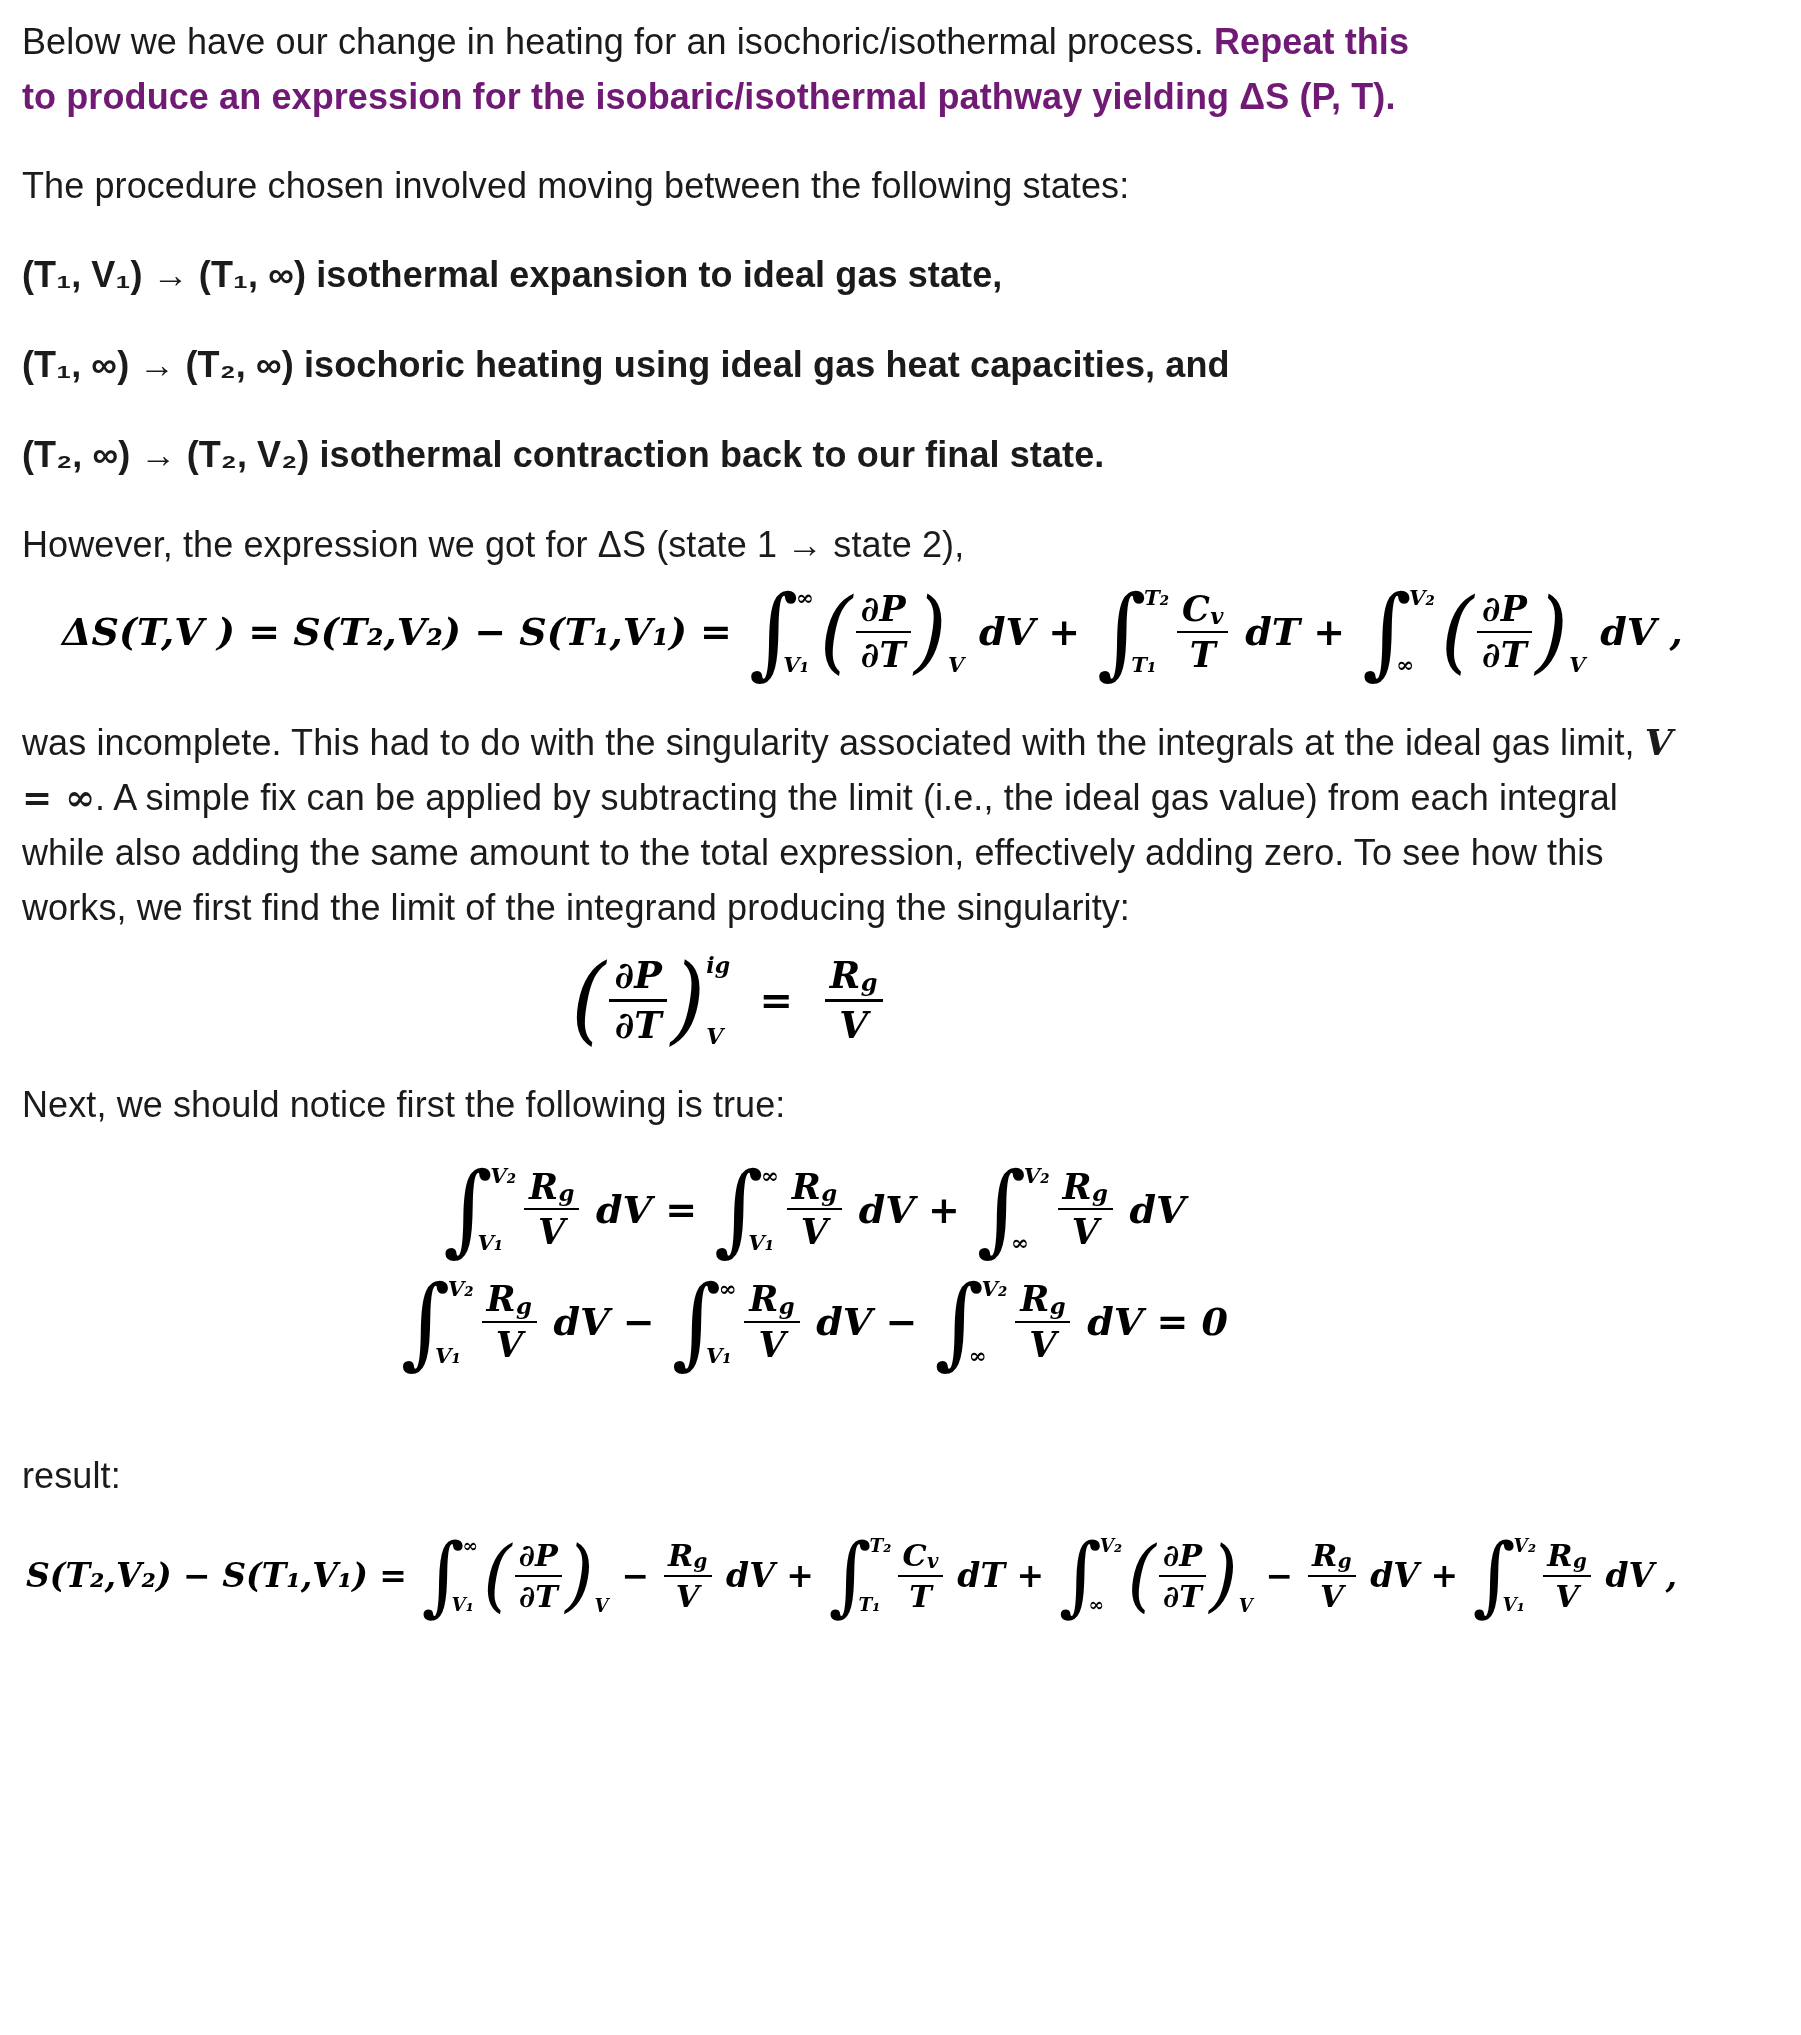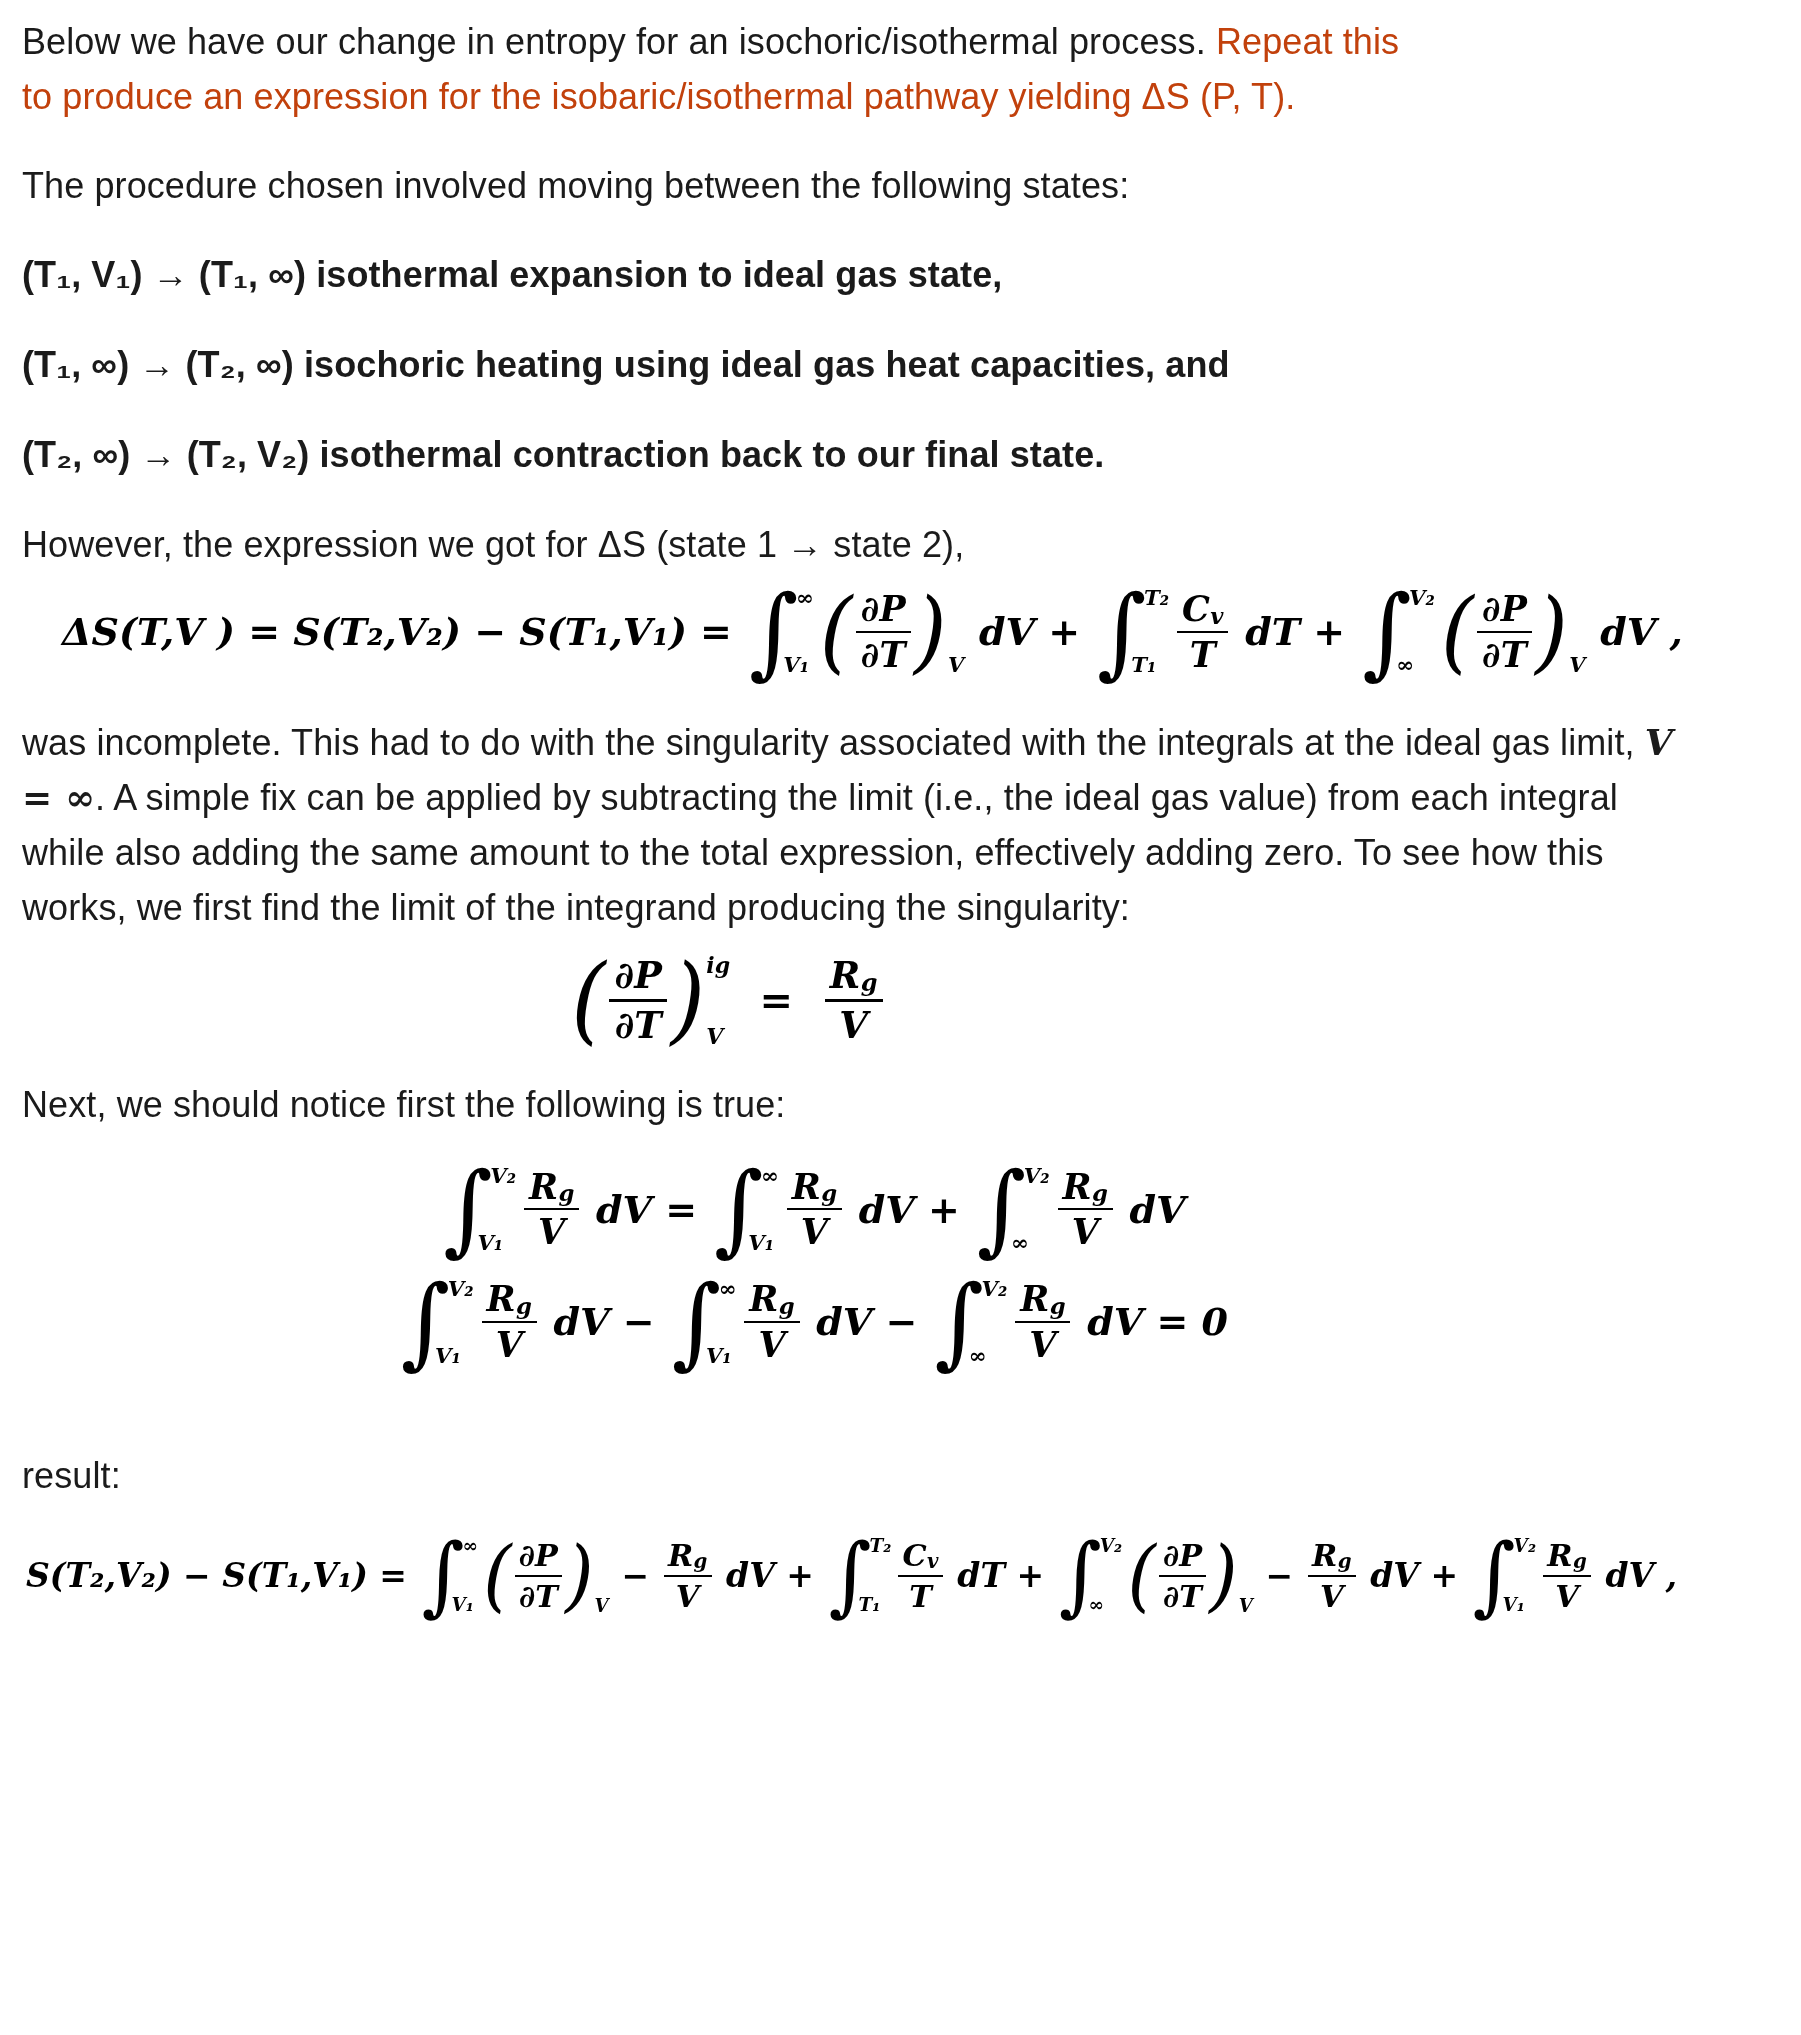--- a/index.html
+++ b/index.html
@@ -6,21 +6,21 @@
   body{
     width:1802px;height:2036px;overflow:hidden;box-sizing:border-box;
     padding:14px 30px 0 22px;
     background:#ffffff;color:#1b1b1b;
     font-family:"Liberation Sans","DejaVu Sans",sans-serif;
   }
   .txt{
     font-size:36px;line-height:55px;margin:0 0 34px 0;max-width:1672px;
     color:#1b1b1b;letter-spacing:0.1px;
   }
-  .txt .bold{font-weight:400;color:#c2410c;}
+  .txt .bold{font-weight:700;color:#701a75;}
   .txt .mathrun{
     font-family:"DejaVu Serif","Liberation Serif",serif;
     font-style:italic;font-weight:600;
   }
   .state{margin-bottom:35px;font-weight:bold;}
   .however{margin-bottom:10px;}
   .tight{margin-bottom:12px;}
 
   
   .eq{
@@ -68,21 +68,21 @@
   .gsubsup{
     display:inline-flex;flex-direction:column;justify-content:space-between;
     align-self:stretch;font-size:.55em;margin-left:.06em;padding:.05em 0;
   }
   .gsup{margin-top:-.1em;}
   .gsub{margin-bottom:-.15em;}
 </style>
 </head>
 <body style="background: rgb(255, 255, 255); color: rgb(27, 27, 27);">
 
-<p class="txt"><span>Below we have our change in entropy for an isochoric/isothermal process. </span><span class="bold">Repeat this</span><br><span class="bold">to produce an expression for the isobaric/isothermal pathway yielding ΔS (P, T).</span></p>
+<p class="txt"><span>Below we have our change in heating for an isochoric/isothermal process. </span><span class="bold">Repeat this</span><br><span class="bold">to produce an expression for the isobaric/isothermal pathway yielding ΔS (P, T).</span></p>
 
 <p class="txt">The procedure chosen involved moving between the following states:</p>
 
 <p class="txt state">(T₁, V₁) → (T₁, ∞) isothermal expansion to ideal gas state,</p>
 <p class="txt state">(T₁, ∞) → (T₂, ∞) isochoric heating using ideal gas heat capacities, and</p>
 <p class="txt state">(T₂, ∞) → (T₂, V₂) isothermal contraction back to our final state.</p>
 
 <p class="txt however">However, the expression we got for ΔS (state 1 → state 2),</p>
 
 <div class="eq eq1">

